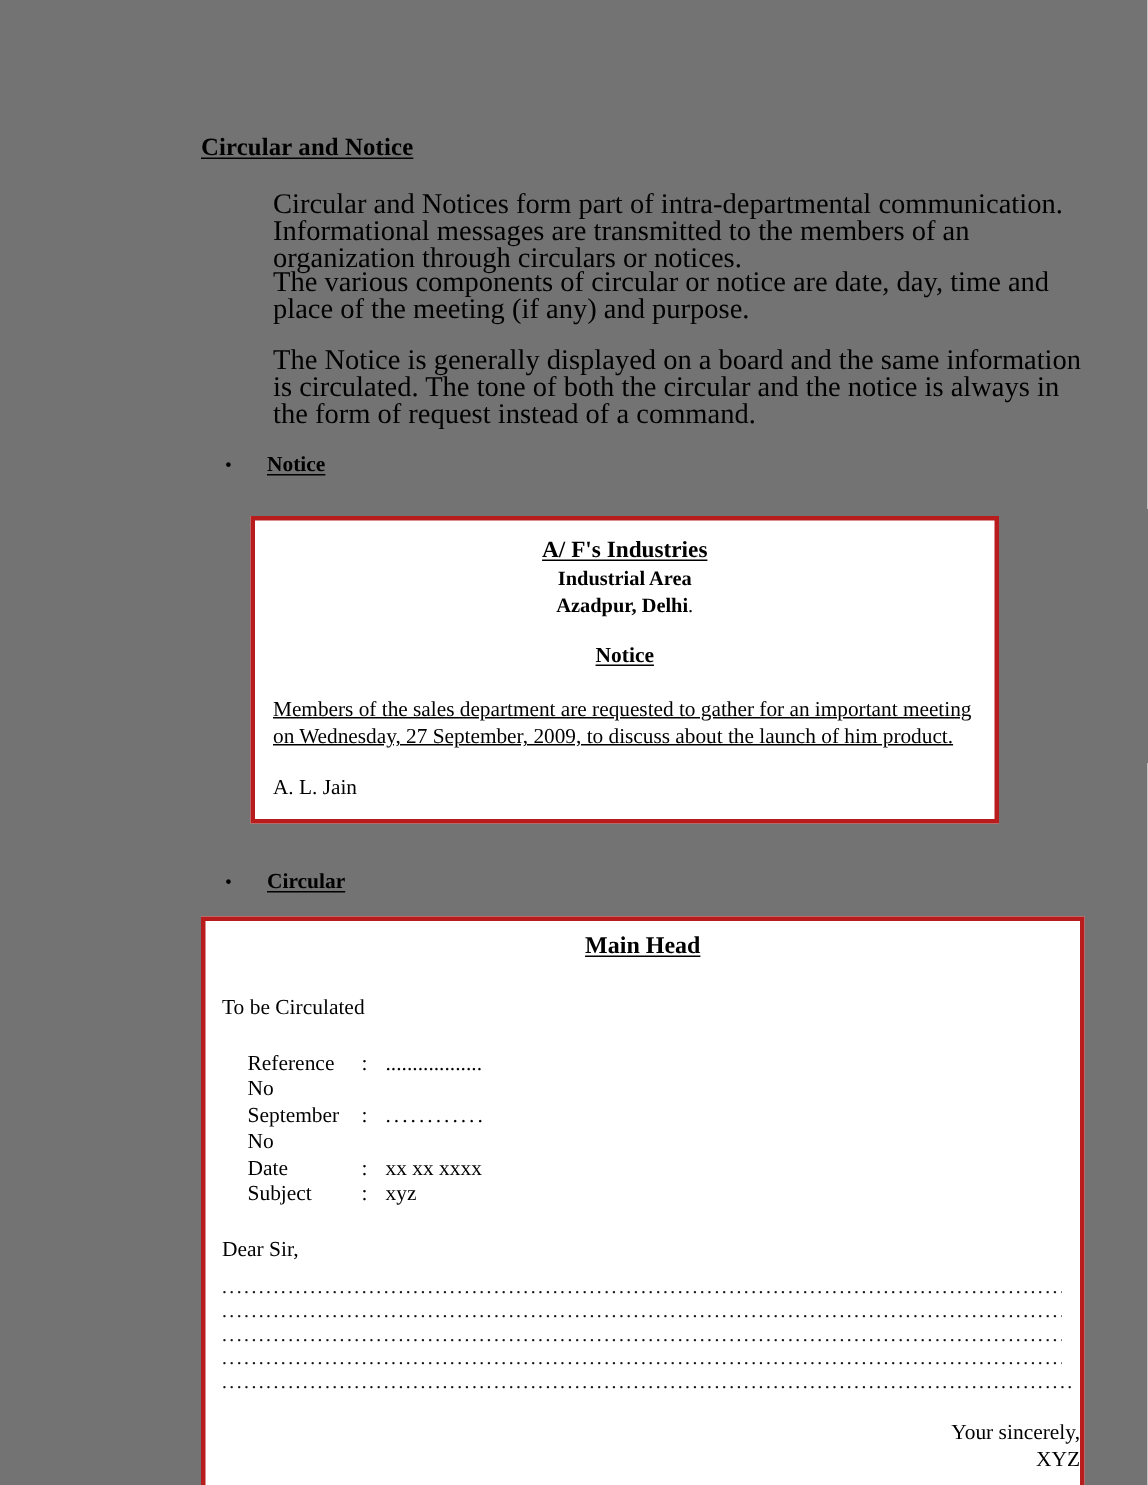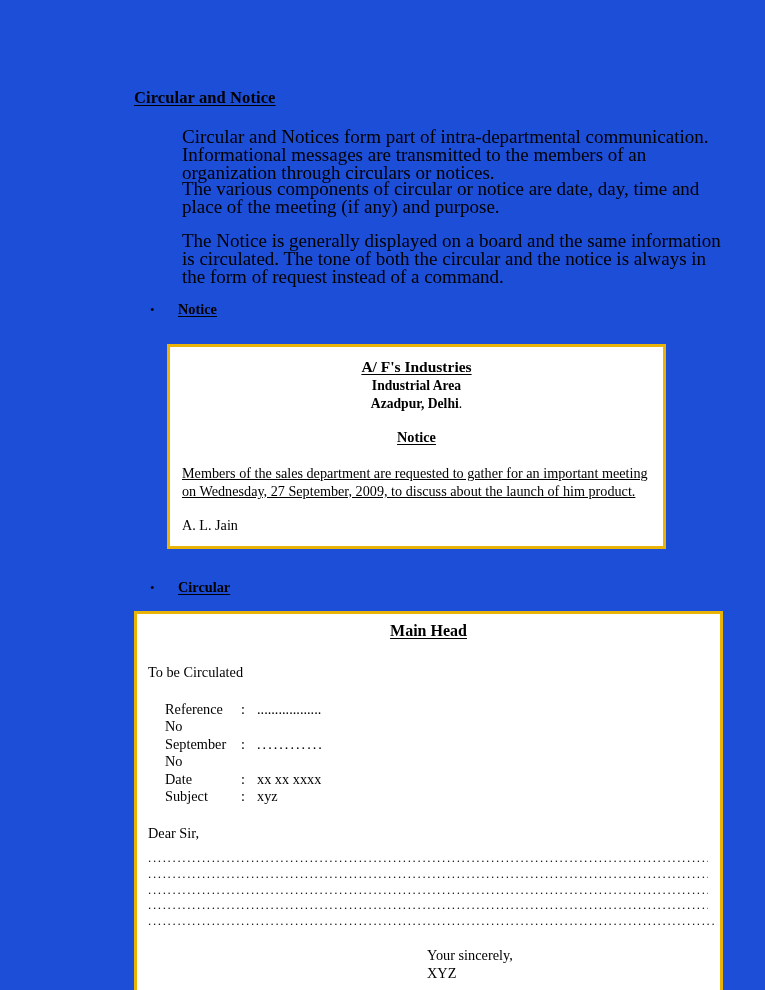--- a/index.html
+++ b/index.html
@@ -14,21 +14,21 @@
     font-family: "Liberation Serif", "DejaVu Serif", serif;
     color: #000000;
     overflow: hidden;
   }
 
   .page {
     position: absolute;
     left: 0; top: 0;
     width: 765px;
     height: 990px;
-    background: #1d4ed8;
+    background: #737373;
   }
 
   
   .doc-title {
     position: absolute;
     left: 134px;
     top: 88px;
     font-size: 16.5px;
     font-weight: bold;
     text-decoration: underline;
@@ -67,21 +67,21 @@
     font-weight: bold;
     text-decoration: underline;
     text-underline-offset: 2px;
   }
   .bullet-notice { top: 301px; }
   .bullet-circular { top: 579px; }
 
   
   .framed-box {
     position: absolute;
-    border: 3px solid #eab308;
+    border: 3px solid #b91c1c;
     background: #ffffff;
     box-sizing: border-box;
   }
 
   .notice-box {
     left: 167px;
     top: 344px;
     width: 499px;
     height: 205px;
   }
@@ -182,21 +182,21 @@
     letter-spacing: 1.65px;
     white-space: nowrap;
     overflow: hidden;
     width: 560px;
     color: #141414;
   }
   .dot-line.last { width: 566px; }
 
   .closing {
     margin-top: 18px;
-    text-align: left;
+    text-align: right;
     font-size: 14.3px;
     line-height: 18px;
     padding-left: 290px;
   }
   .closing .sign-name { display: block; }
 </style>
 </head>
 <body>
 
 <div class="page">

